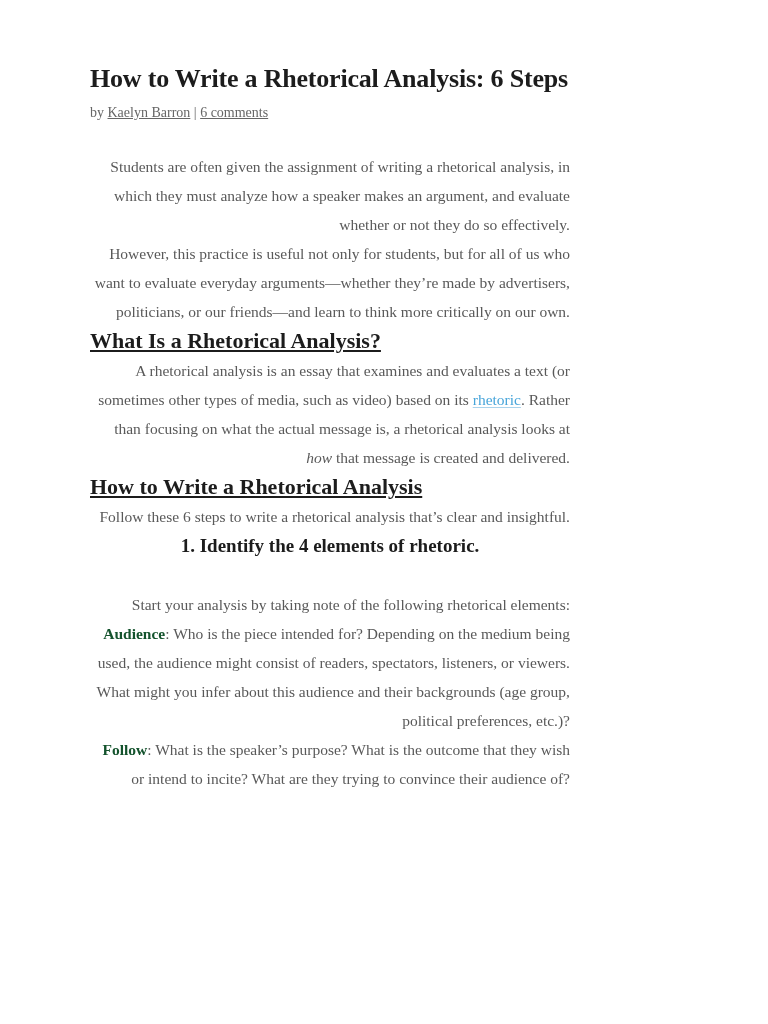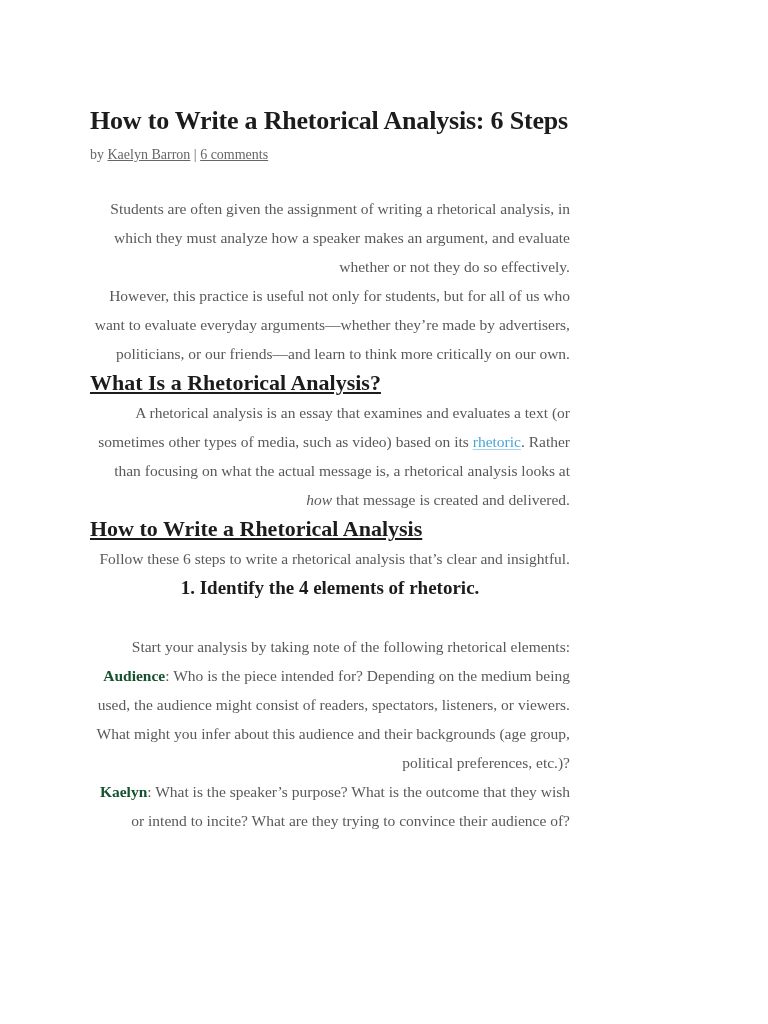--- a/index.html
+++ b/index.html
@@ -10,21 +10,21 @@
   body {
     width: 768px;
     height: 1024px;
     font-family: "Liberation Serif", "DejaVu Serif", serif;
     overflow: hidden;
   }
   .page {
     box-sizing: border-box;
     width: 656px;
     height: 1024px;
-    padding: 104px 86px 0 90px;
+    padding: 62px 86px 0 90px;
     background: #ffffff;
   }
   h1.article-title {
     margin: 0;
     font-size: 26px;
     line-height: 34px;
     font-weight: bold;
     color: #1c1c1c;
     letter-spacing: -0.2px;
   }
@@ -106,15 +106,15 @@
   <p class="body-text">Follow these 6 steps to write a rhetorical analysis that’s clear and insightful.</p>
 
   <h3 class="step-heading">1. Identify the 4 elements of rhetoric.</h3>
 
   <div class="spacer"></div>
 
   <p class="body-text">Start your analysis by taking note of the following rhetorical elements:</p>
 
   <p class="body-text"><b class="term">Audience</b><span>: Who is the piece intended for? Depending on the medium being used, the audience might consist of readers, spectators, listeners, or viewers. What might you infer about this audience and their backgrounds (age group, political preferences, etc.)?</span></p>
 
-  <p class="body-text"><b class="term">Kaelyn</b><span>: What is the speaker’s purpose? What is the outcome that they wish or intend to incite? What are they trying to convince their audience of?</span></p>
+  <p class="body-text"><b class="term">Follow</b><span>: What is the speaker’s purpose? What is the outcome that they wish or intend to incite? What are they trying to convince their audience of?</span></p>
 
 </div>
 
 </body></html>

